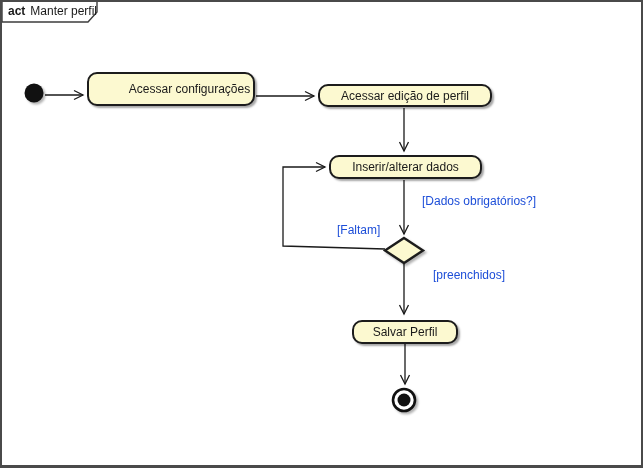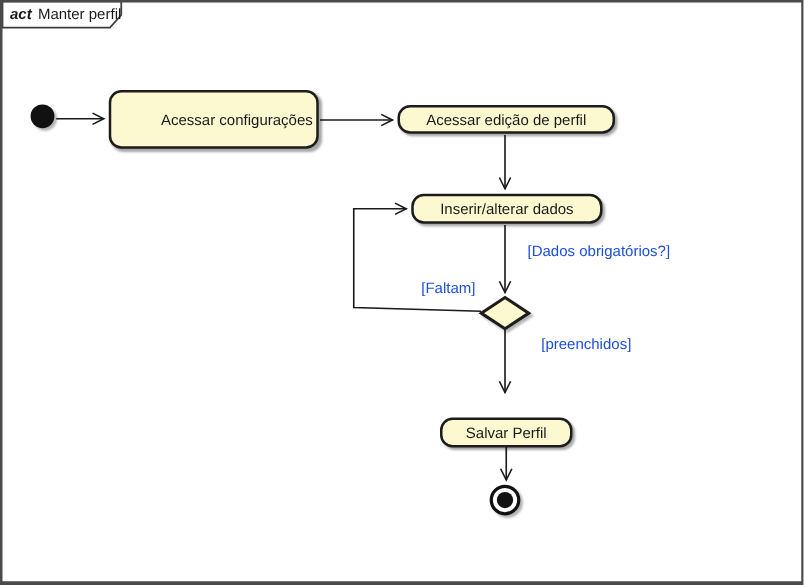--- a/index.html
+++ b/index.html
@@ -17,36 +17,36 @@
     border:2px solid #4a4a4a;
     border-bottom-width:3px;
     pointer-events:none;
     box-sizing:border-box;
   }
   #edge-layer{position:absolute;left:0;top:0;width:643px;height:468px;}
   .frame-tab-text{
     position:absolute;left:8px;top:4px;
     font-size:12px;white-space:nowrap;
   }
-  .frame-tab-text .kw{font-weight:bold;margin-right:5px;font-style:italic;}
+  .frame-tab-text .kw{font-weight:bold;margin-right:5px;}
   .activity{
     position:absolute;
     background:#FCF9D0;
     border:2px solid #1c1c1c;
     border-radius:10px;
     box-shadow:2px 2px 2px rgba(0,0,0,0.35);
     display:flex;align-items:center;justify-content:center;
     text-align:center;
     box-sizing:border-box;
     white-space:nowrap;
   }
-  #node-acessar-config{left:87px;top:72px;width:168px;height:47px;padding-left:37px;}
+  #node-acessar-config{left:87px;top:72px;width:168px;height:34px;padding-left:37px;}
   #node-acessar-edicao{left:318px;top:84px;width:174px;height:23px;justify-content:center;}
   #node-inserir-dados{left:329px;top:155px;width:153px;height:24px;}
-  #node-salvar-perfil{left:352px;top:334px;width:106px;height:24px;}
+  #node-salvar-perfil{left:352px;top:320px;width:106px;height:24px;}
   .guard-label{
     position:absolute;white-space:nowrap;
     font-size:12px;color:#1d4ed8;
   }
   #label-dados-obrigatorios{left:422px;top:194px;}
   #label-faltam{left:297px;top:223px;margin-left:40px;}
   #label-preenchidos{left:433px;top:268px;}
   .shape-shadow{filter:drop-shadow(2px 2px 1px rgba(0,0,0,0.3));}
 </style>
 </head>

